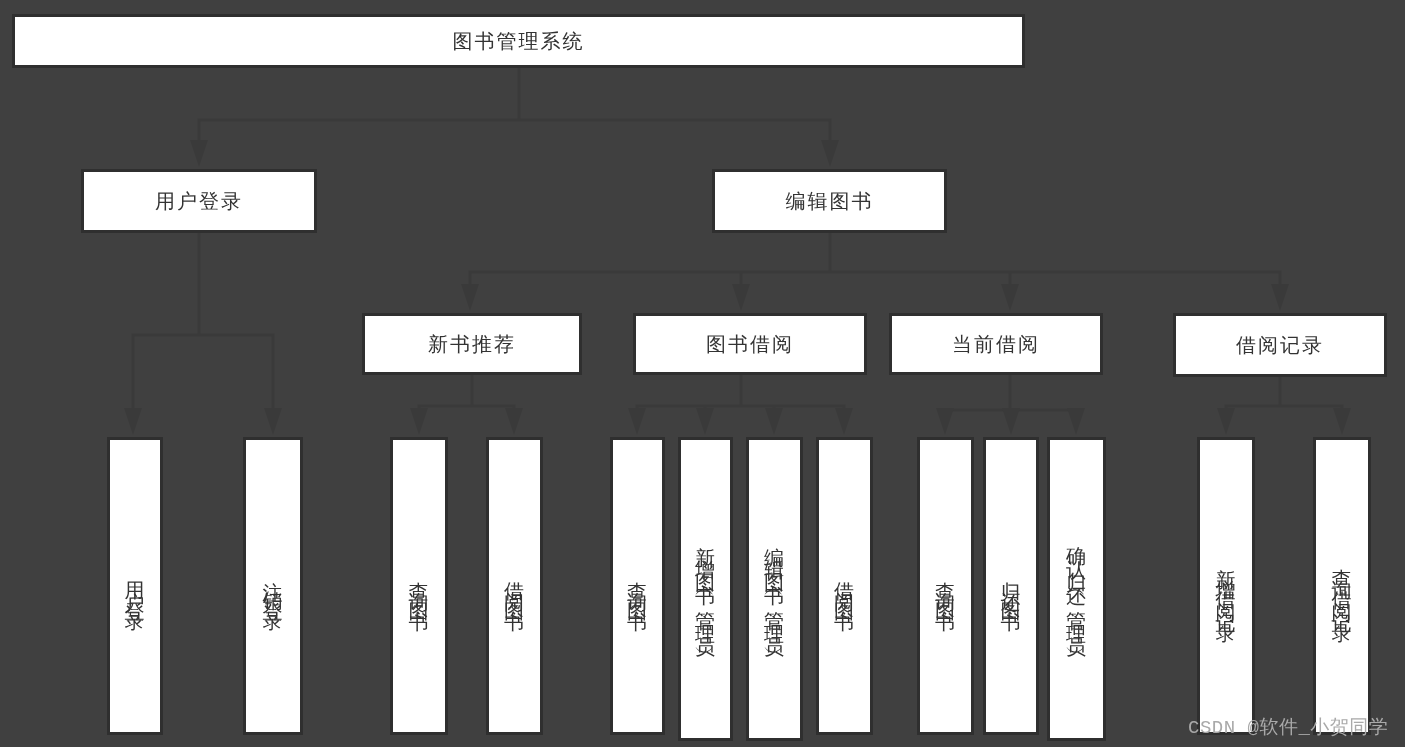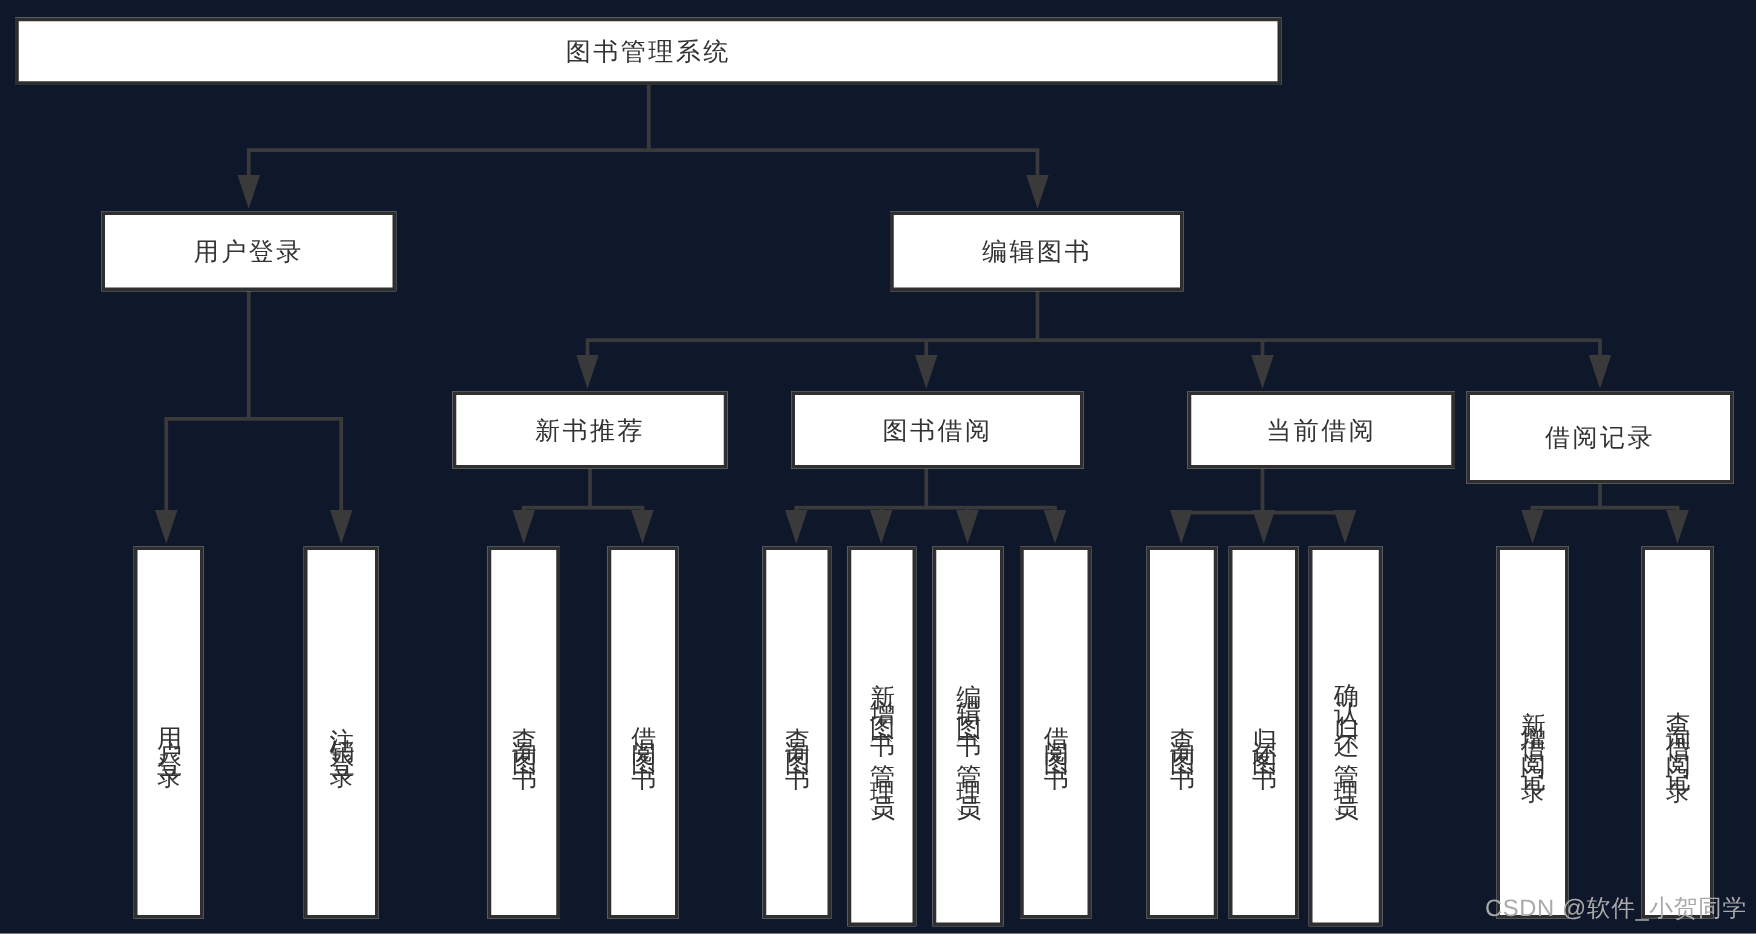--- a/index.html
+++ b/index.html
@@ -1,17 +1,17 @@
 <!DOCTYPE html>
 <html><head>
 <meta charset="utf-8">
 <style>
   html,body{margin:0;padding:0;background:#fff;}
   #canvas{
-    position:relative;width:1405px;height:747px;background:#0f172a;overflow:hidden;
+    position:relative;width:1405px;height:747px;background:#404040;overflow:hidden;
     font-family:"Liberation Sans",sans-serif;
   }
   #wires{position:absolute;left:0;top:0;z-index:1;}
   .box{
     position:absolute;z-index:2;background:#fff;border:3px solid #2f2f2f;
     box-sizing:border-box;display:flex;align-items:center;justify-content:center;
     font-size:20px;color:#333;letter-spacing:2px;white-space:nowrap;
   }
   .leaf{position:absolute;z-index:2;background:#fff;border:3px solid #2f2f2f;
     box-sizing:border-box;display:flex;align-items:center;justify-content:center;
@@ -19,39 +19,39 @@
   .leaf span{writing-mode:vertical-lr;text-orientation:mixed;letter-spacing:10px;line-height:1;}
   .leaf.len6 span{letter-spacing:11px;}
   .leaf.len8{height:304px;}
   .leaf.len8 span{letter-spacing:13px;}
   
   #box-root{left:12px;top:14px;width:1013px;height:54px;}
   #box-user-login{left:81px;top:169px;width:236px;height:64px;}
   #box-book-mgmt{left:712px;top:169px;width:235px;height:64px;}
   #box-new-book{left:362px;top:313px;width:220px;height:62px;}
   #box-book-borrow{left:633px;top:313px;width:234px;height:62px;}
-  #box-current-borrow{left:950px;top:313px;width:214px;height:62px;}
-  #box-borrow-record{left:1173px;top:313px;width:214px;height:74px;text-align:center;}
+  #box-current-borrow{left:889px;top:313px;width:214px;height:62px;}
+  #box-borrow-record{left:1173px;top:313px;width:214px;height:64px;text-align:center;}
   
   #leaf-ul-login{left:107px;width:56px;}
   #leaf-ul-logout{left:243px;width:60px;}
   #leaf-nb-query{left:390px;width:58px;}
   #leaf-nb-borrow{left:486px;width:57px;}
   #leaf-bb-query{left:610px;width:55px;}
   #leaf-bb-add{left:678px;width:55px;}
   #leaf-bb-edit{left:746px;width:57px;}
   #leaf-bb-borrow{left:816px;width:57px;}
   #leaf-cb-query{left:917px;width:57px;}
   #leaf-cb-return{left:983px;width:56px;}
   #leaf-cb-confirm{left:1047px;width:59px;}
   #leaf-br-add{left:1197px;width:58px;}
   #leaf-br-query{left:1313px;width:58px;}
   #watermark{
     position:absolute;left:1188px;top:714px;z-index:5;
-    font-size:19px;color:#a9a9a9;letter-spacing:0.5px;white-space:nowrap;
+    font-size:19px;color:#a9a9a9;letter-spacing:0.5px;white-space:nowrap;font-family:Liberation Mono, monospace;
   }
   .wire{stroke:#3a3a3a;stroke-width:3;fill:none;}
   .head{fill:#3a3a3a;stroke:none;}
 </style>
 </head>
 <body>
 
 <div id="canvas">
 
   <svg id="wires" width="1405" height="747" viewBox="0 0 1405 747">

